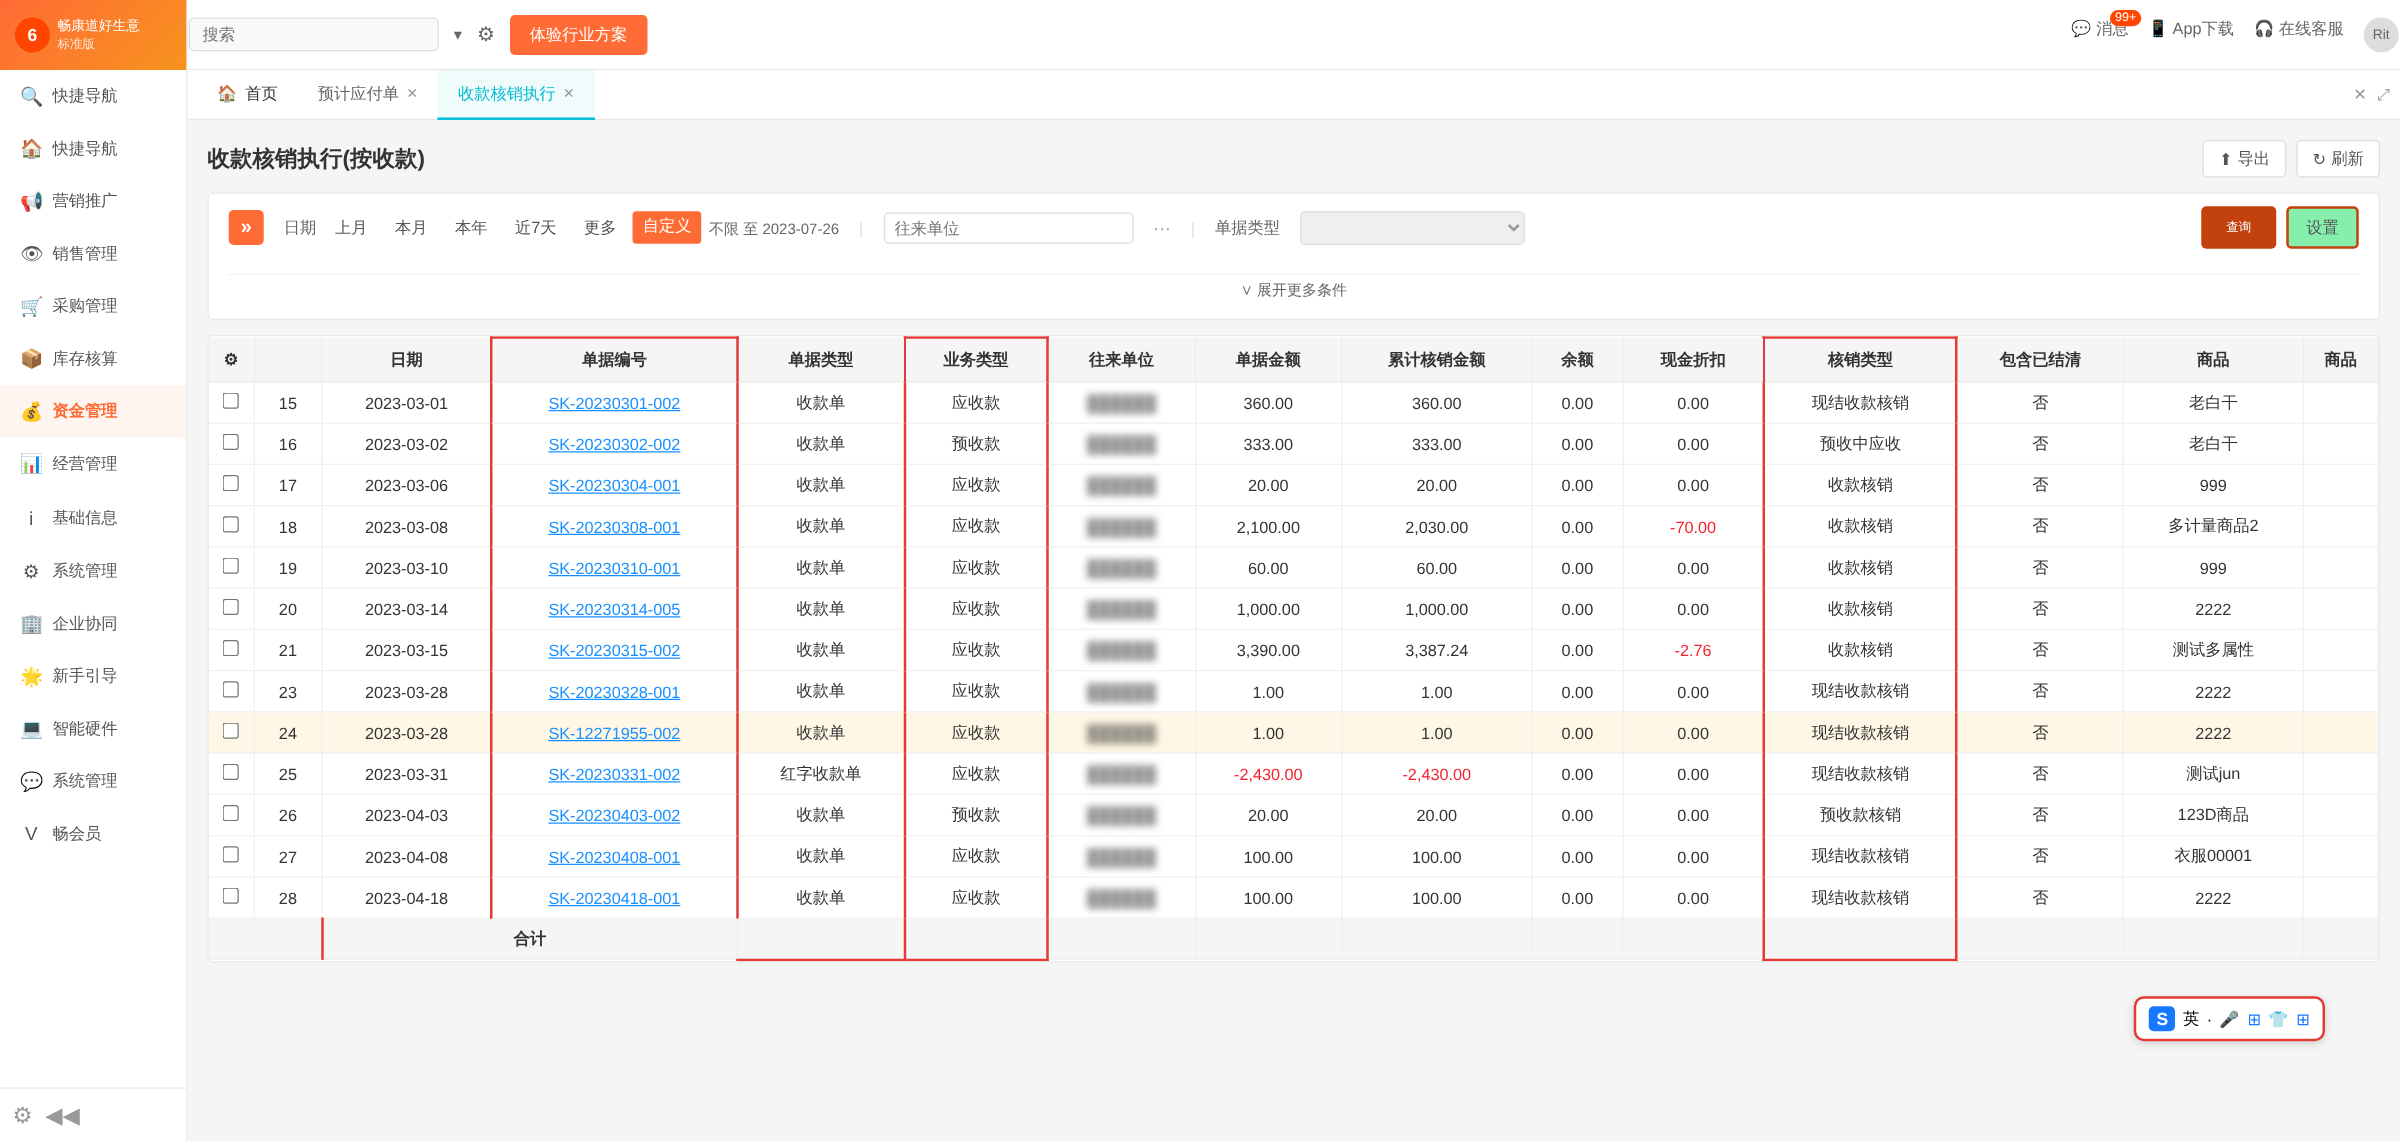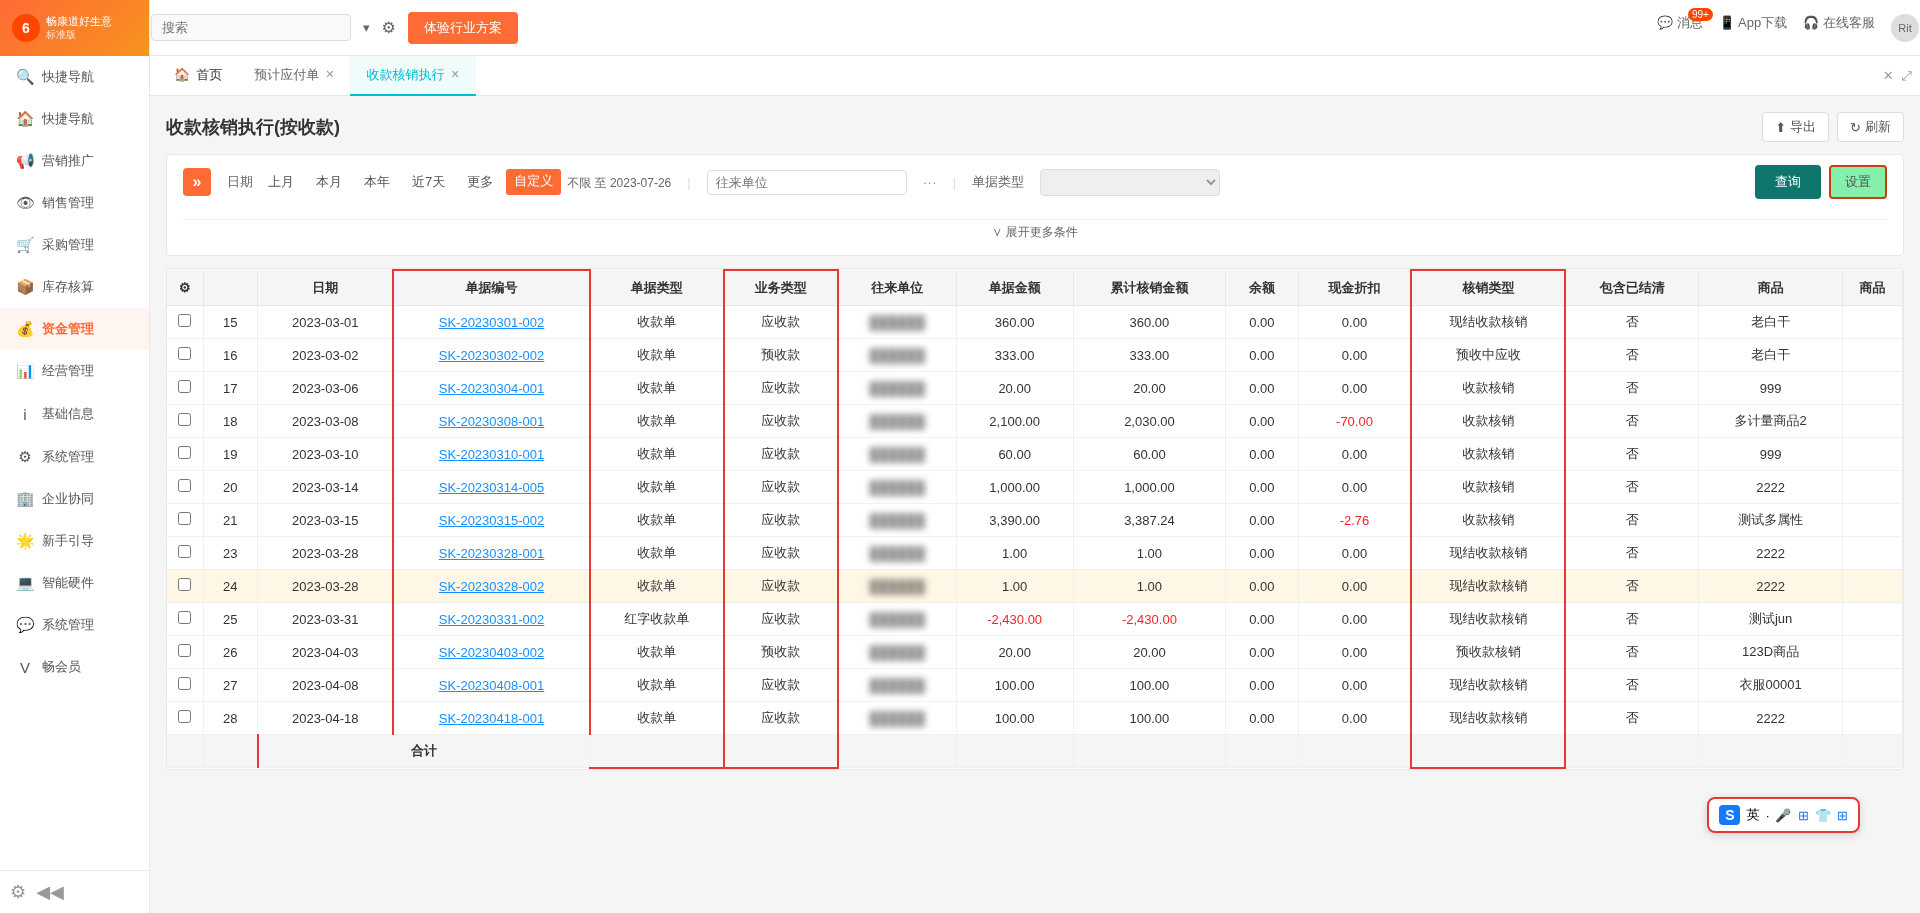--- a/index.html
+++ b/index.html
@@ -139,22 +139,22 @@
       border: 1px solid #ddd; border-radius: 4px; padding: 4px 8px;
       width: 200px; color: #999;
     }
     .filter-more { color: #999; font-size: 14px; }
     .filter-select {
       border: 1px solid #ddd; border-radius: 4px; padding: 4px 8px;
       min-width: 180px; color: #999;
     }
     .filter-actions { margin-left: auto; display: flex; gap: 8px; }
     .btn-query {
-      background: #0f766e; color: #fff; border: none;
-      padding: 6px 20px; border-radius: 4px; cursor: pointer; font-size: 13px;
+      background: #c2410c; color: #fff; border: none;
+      padding: 6px 20px; border-radius: 4px; cursor: pointer; font-size: 10px;
     }
     .btn-setting {
       border: 2px solid #c2410c; background: #86efac; padding: 6px 14px;
       border-radius: 4px; cursor: pointer; color: #555;
     }
     .expand-more {
       width: 100%; text-align: center; color: #666; cursor: pointer;
       padding: 4px 0; border-top: 1px solid #f0f0f0; margin-top: 4px;
       font-size: 12px;
     }
@@ -540,21 +540,21 @@
       <td style="">0.00</td>
       <td style="border-left:2px solid #e53935;border-right:2px solid #e53935;">现结收款核销</td>
       <td>否</td>
       <td>2222</td>
       <td style="width:60px;"></td>
     </tr>
               <tr class="highlighted">
       <td><input type="checkbox" style=""></td>
       <td>24</td>
       <td>2023-03-28</td>
-      <td style="border-left:2px solid #e53935;border-right:2px solid #e53935;"><a class="link">SK-20230328-002</a></td>
+      <td style="border-left:2px solid #e53935;border-right:2px solid #e53935;"><a class="link">SK-12271955-002</a></td>
       <td>收款单</td>
       <td style="border-left:2px solid #e53935;border-right:2px solid #e53935;">应收款</td>
       <td><span class="blurred">██████</span></td>
       <td style="">1.00</td>
       <td style="">1.00</td>
       <td>0.00</td>
       <td style="">0.00</td>
       <td style="border-left:2px solid #e53935;border-right:2px solid #e53935;">现结收款核销</td>
       <td>否</td>
       <td>2222</td>

